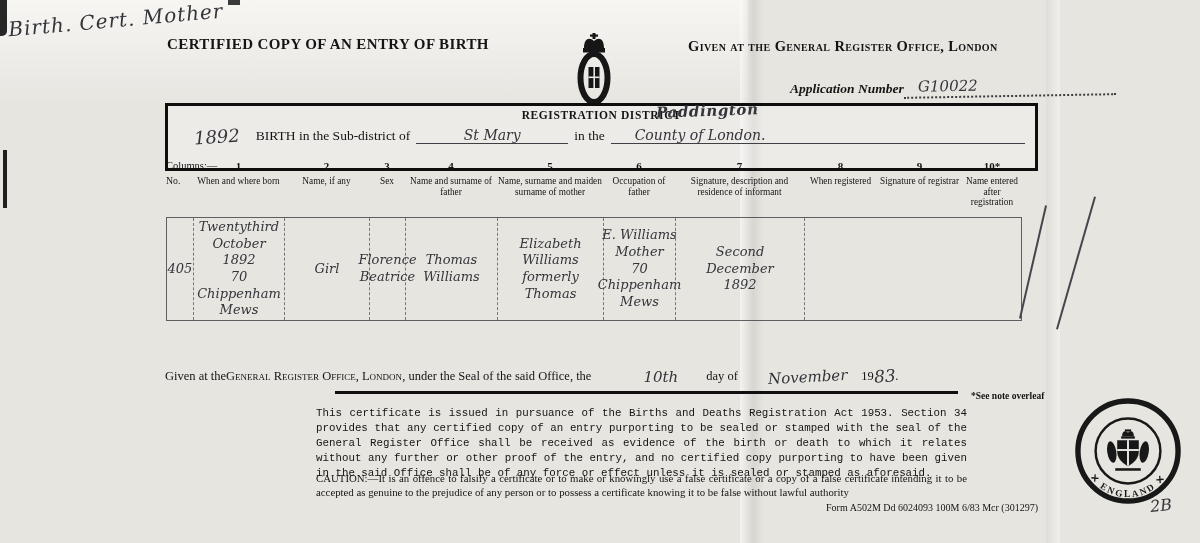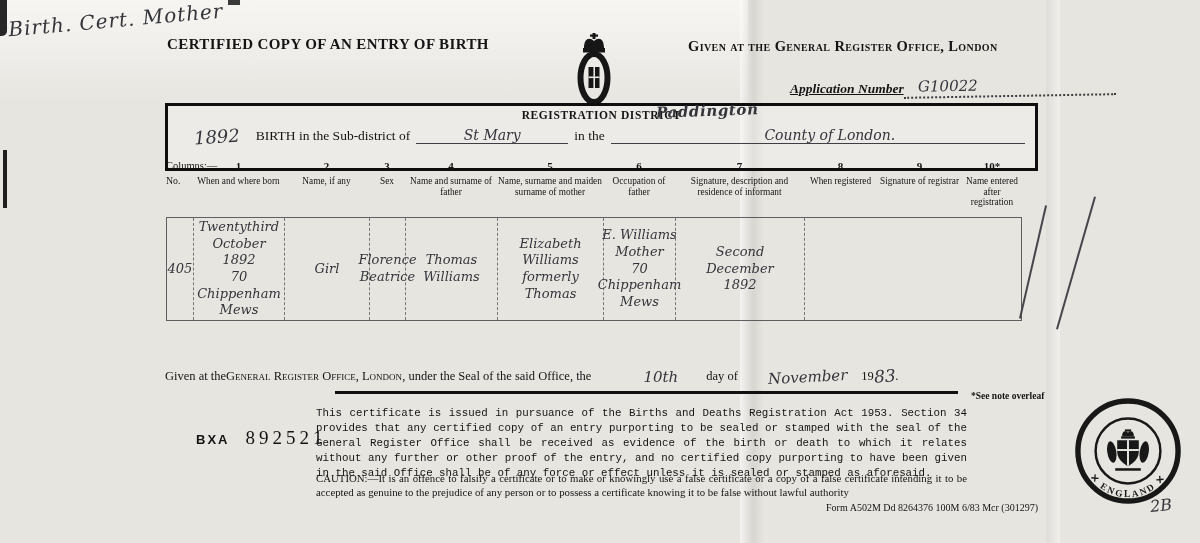--- a/index.html
+++ b/index.html
@@ -15,32 +15,32 @@
   .mark-tl{left:0;top:0;width:7px;height:36px;background:#262626;border-radius:0 0 5px 0;}
   .mark-top{left:228px;top:0;width:12px;height:5px;background:#3a3a3a;}
   .mark-left{left:3px;top:150px;width:4px;height:58px;background:#1f1f1f;}
 
   
   .hand{font-family:"DejaVu Serif",serif;font-style:italic;color:#34343b;}
   .note-tl{left:8px;top:8px;font-size:20px;transform:rotate(-5deg);letter-spacing:1px;}
   .title{left:167px;top:36px;font-size:15px;font-weight:700;letter-spacing:.4px;}
   .given-at{left:688px;top:38px;font-size:14.5px;font-variant:small-caps;letter-spacing:.4px;font-weight:600;}
   .appnum{left:790px;top:76px;display:flex;align-items:flex-end;}
-  .appnum .lab{font-style:italic;font-size:13.5px;font-weight:600;text-decoration:underline;}
+  .appnum .lab{font-style:italic;font-size:13.5px;font-weight:600;}
   .appnum .val{border-bottom:2px dotted #3c3c3c;width:212px;padding:0 0 1px 14px;font-size:15px;transform:rotate(-1deg);}
 
   
   .dbox{left:165px;top:103px;width:873px;height:68px;border:3px solid #0e0e0e;background:rgba(255,255,255,.25);}
   .dbox .row1{position:relative;text-align:center;margin-top:3px;font-size:11.5px;font-weight:700;letter-spacing:.6px;}
   .dbox .pad-hand{position:absolute;left:488px;top:-7px;font-size:15px;transform:rotate(-2deg);}
   .dbox .row2{display:flex;align-items:flex-end;padding:0 10px;margin-top:2px;font-size:13.5px;}
   .dbox .yr{font-size:18px;margin:0 16px 0 16px;position:relative;top:3px;transform:rotate(-4deg);}
   .ul{border-bottom:1.5px solid #3f3f45;text-align:center;font-size:14px;}
   .ul.sub{width:152px;margin:0 6px;}
-  .ul.cty{flex:1;margin-left:6px;text-align:center;padding-left:24px;}
+  .ul.cty{flex:1;margin-left:6px;text-align:left;padding-left:24px;}
 
   
   .cgrid,.egrid{display:grid;grid-template-columns:27px 91px 85px 36px 92px 106px 72px 129px 73px 85px 60px;}
   .cgrid{left:166px;top:160px;width:856px;}
   .chead{text-align:center;}
   .chead .cnum{font-size:11px;font-weight:700;}
   .chead .clab{font-size:9.3px;line-height:1.15;margin-top:4px;}
   .chead.first{text-align:left;white-space:nowrap;}
   .chead.first .cnum{font-weight:400;font-size:10.5px;}
   .chead.first .clab{font-size:9.8px;}
@@ -215,28 +215,24 @@
     <span class="d2" data-name="day-of-label">day of</span>
     <span class="hand d3" data-name="month-value">November</span>
     <span class="d4" data-name="year-printed">19</span>
     <span class="hand d5" data-name="year-value">83</span>
     <span data-name="period">.</span>
   </div>
 
   <div class="abs rule" data-name="divider-rule"></div>
   <div class="abs seenote" data-name="see-note-overleaf">*See note overleaf</div>
 
-  <div class="abs serial" data-name="serial-number">
-    <span class="pfx" data-name="serial-prefix">BXA</span>
-    <span class="num" data-name="serial-digits">892521</span>
-  </div>
 
   <div class="abs legal" data-name="statutory-note">This certificate is issued in pursuance of the Births and Deaths Registration Act 1953. Section 34 provides that any certified copy of an entry purporting to be sealed or stamped with the seal of the General Register Office shall be received as evidence of the birth or death to which it relates without any further or other proof of the entry, and no certified copy purporting to have been given in the said Office shall be of any force or effect unless it is sealed or stamped as aforesaid.</div>
   <div class="abs caution" data-name="caution-note">CAUTION:—It is an offence to falsify a certificate or to make or knowingly use a false certificate or a copy of a false certificate intending it to be accepted as genuine to the prejudice of any person or to possess a certificate knowing it to be false without lawful authority</div>
-  <div class="abs formno" data-name="form-number">Form A502M Dd 8264376 100M 6/83 Mcr (301297)</div>
+  <div class="abs formno" data-name="form-number">Form A502M Dd 6024093 100M 6/83 Mcr (301297)</div>
 
   <svg class="abs sealwrap" width="108" height="108" viewBox="0 0 110 110" data-name="gro-seal">
     <circle cx="55" cy="55" r="51" fill="none" stroke="#181818" stroke-width="5.5" data-name="seal-outer-ring"></circle>
     <circle cx="55" cy="55" r="33" fill="none" stroke="#181818" stroke-width="2.5" data-name="seal-inner-ring"></circle>
     <defs>
       <path id="sealTopArc" d="M 55,97 A 42,42 0 1,1 54.9,97"></path>
       <path id="sealBotArc" d="M 55,8 A 47,47 0 1,0 55.1,8"></path>
     </defs>
     <text class="seal-text" font-size="9.6" letter-spacing="1.6" fill="#181818" data-name="seal-top-text">
       <textPath href="#sealTopArc" startOffset="50%" text-anchor="middle" data-name="seal-top-textpath">GENERAL REGISTER OFFICE</textPath>

